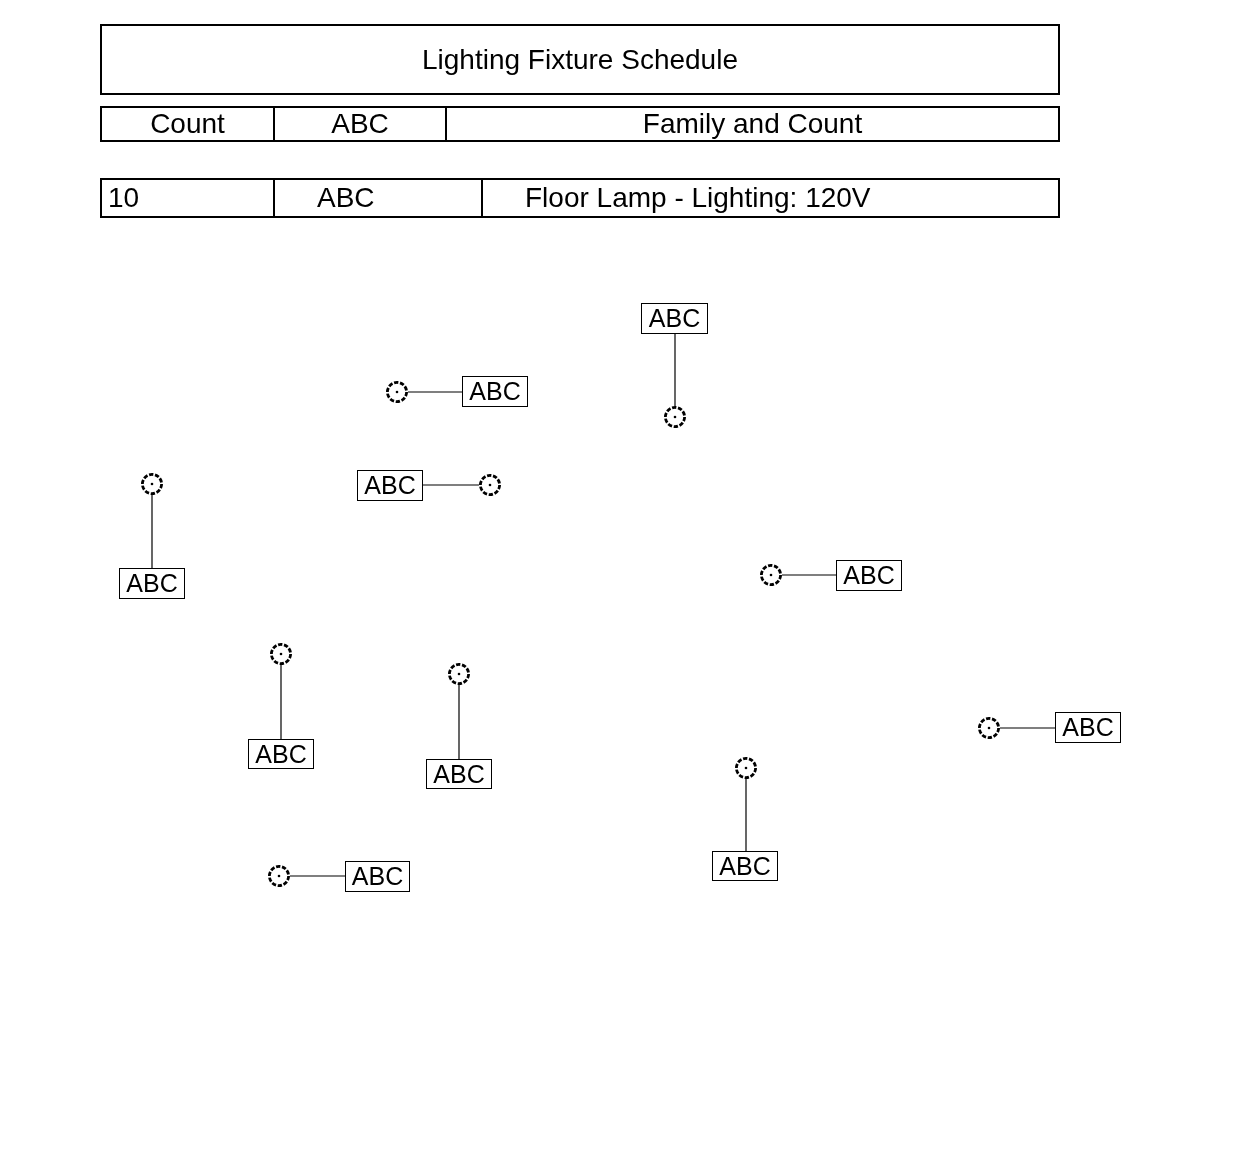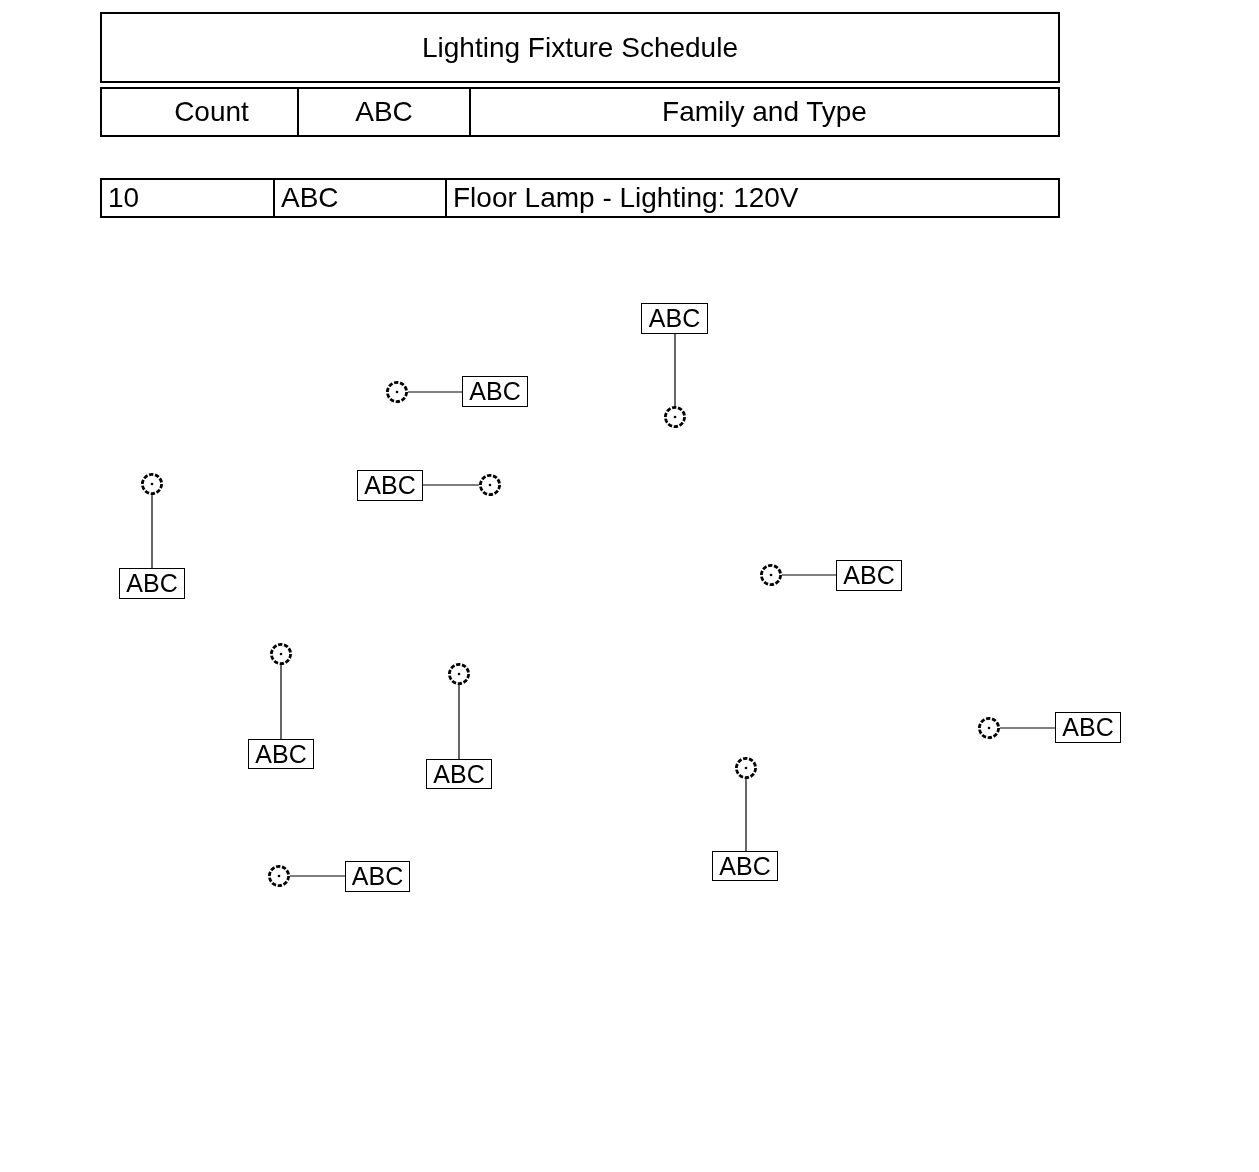--- a/index.html
+++ b/index.html
@@ -11,37 +11,37 @@
   .sheet {
     position: relative;
     width: 1259px;
     height: 1172px;
     background: #ffffff;
     overflow: hidden;
   }
   
   .sched-title {
     position: absolute;
-    left: 100px; top: 12px;
+    left: 100px; top: 24px;
     width: 960px; height: 71px;
     box-sizing: border-box;
     border: 2px solid #000;
     display: flex; align-items: center; justify-content: center;
     font-size: 28px; color: #000;
   }
   .sched-row {
     position: absolute;
     left: 100px;
     width: 960px;
     box-sizing: border-box;
     border: 2px solid #000;
     display: flex;
   }
-  .sched-header { top: 87px; height: 50px; padding-left: 24px; }
-  .sched-data  { top: 178px; height: 40px; }
+  .sched-header { top: 106px; height: 36px; }
+  .sched-data  { top: 178px; height: 40px; gap: 36px; }
   .sched-cell {
     box-sizing: border-box;
     display: flex; align-items: center;
     font-size: 28px; color: #000;
     overflow: hidden; white-space: nowrap;
   }
   .c1 { width: 173px; border-right: 2px solid #000; }
   .c2 { width: 172px; border-right: 2px solid #000; }
   .c3 { flex: 1; }
   .center { justify-content: center; }
@@ -64,21 +64,21 @@
 </head>
 <body>
 
 <div class="sheet">
 
   <div class="sched-title">Lighting Fixture Schedule</div>
 
   <div class="sched-row sched-header">
     <div class="sched-cell c1 center">Count</div>
     <div class="sched-cell c2 center">ABC</div>
-    <div class="sched-cell c3 center">Family and Type</div>
+    <div class="sched-cell c3 center">Family and Count</div>
   </div>
 
   <div class="sched-row sched-data">
     <div class="sched-cell c1 leftpad">10</div>
     <div class="sched-cell c2 leftpad">ABC</div>
     <div class="sched-cell c3 leftpad">Floor Lamp - Lighting: 120V</div>
   </div>
 
   <svg id="plan-svg" viewBox="0 0 1259 1172" xmlns="http://www.w3.org/2000/svg">
       <line x1="675" y1="334" x2="675" y2="406" stroke="#000000" stroke-width="1.2"></line>

